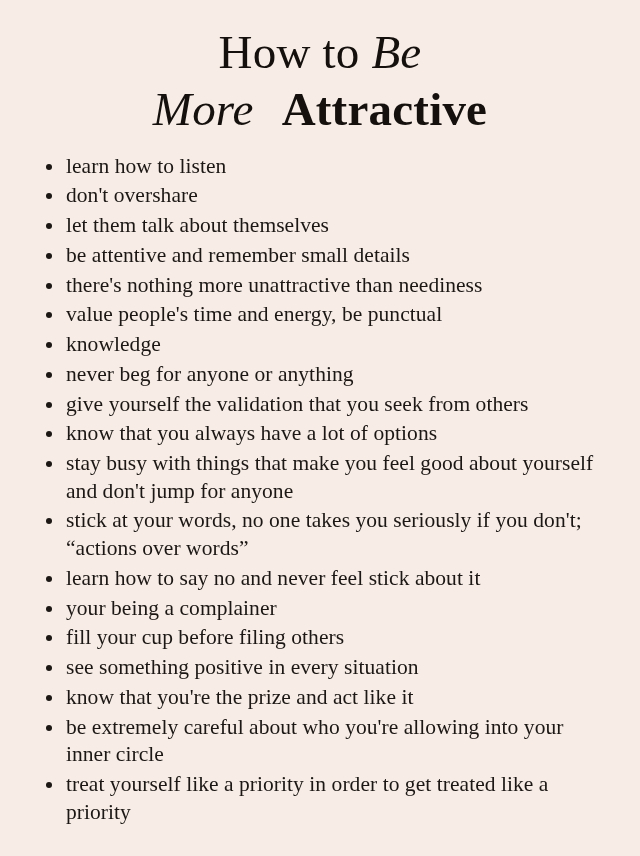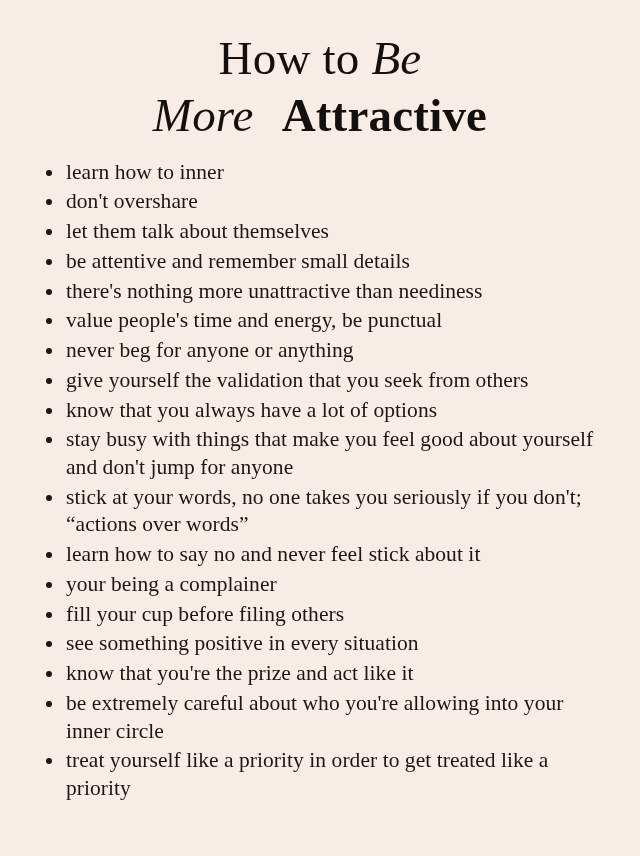--- a/index.html
+++ b/index.html
@@ -11,21 +11,21 @@
     height: 856px;
     background: #f7ece6;
     font-family: "Liberation Serif", serif;
     color: #1c1714;
     overflow: hidden;
   }
   .page {
     width: 640px;
     height: 856px;
     box-sizing: border-box;
-    padding: 30px 22px 0 22px;
+    padding: 24px 22px 0 22px;
     background: #f7ece6;
     position: relative;
   }
   .title {
     text-align: center;
     font-family: "Liberation Serif", serif;
     font-size: 47px;
     line-height: 1.22;
     letter-spacing: 0.2px;
     margin: 0 0 14px 0;
@@ -73,26 +73,27 @@
 <body>
 
 <div class="page">
 
   <h1 class="title">
     <span class="line"><span>How to </span><em>Be</em></span>
     <span class="line"><em>More </em><span class="strong">Attractive</span></span>
   </h1>
 
   <ul class="list">
-    <li>learn how to inner</li>
+    <li>learn how to listen</li>
     <li>don't overshare</li>
     <li>let them talk about themselves</li>
     <li>be attentive and remember small details</li>
     <li>there's nothing more unattractive than neediness</li>
     <li>value people's time and energy, be punctual</li>
+    <li>knowledge</li>
     <li>never beg for anyone or anything</li>
     <li>give yourself the validation that you seek from others</li>
     <li>know that you always have a lot of options</li>
     <li>stay busy with things that make you feel good about yourself and don't jump for anyone</li>
     <li>stick at your words, no one takes you seriously if you don't; “actions over words”</li>
     <li>learn how to say no and never feel stick about it</li>
     <li>your being a complainer</li>
     <li>fill your cup before filing others</li>
     <li>see something positive in every situation</li>
     <li>know that you're the prize and act like it</li>

